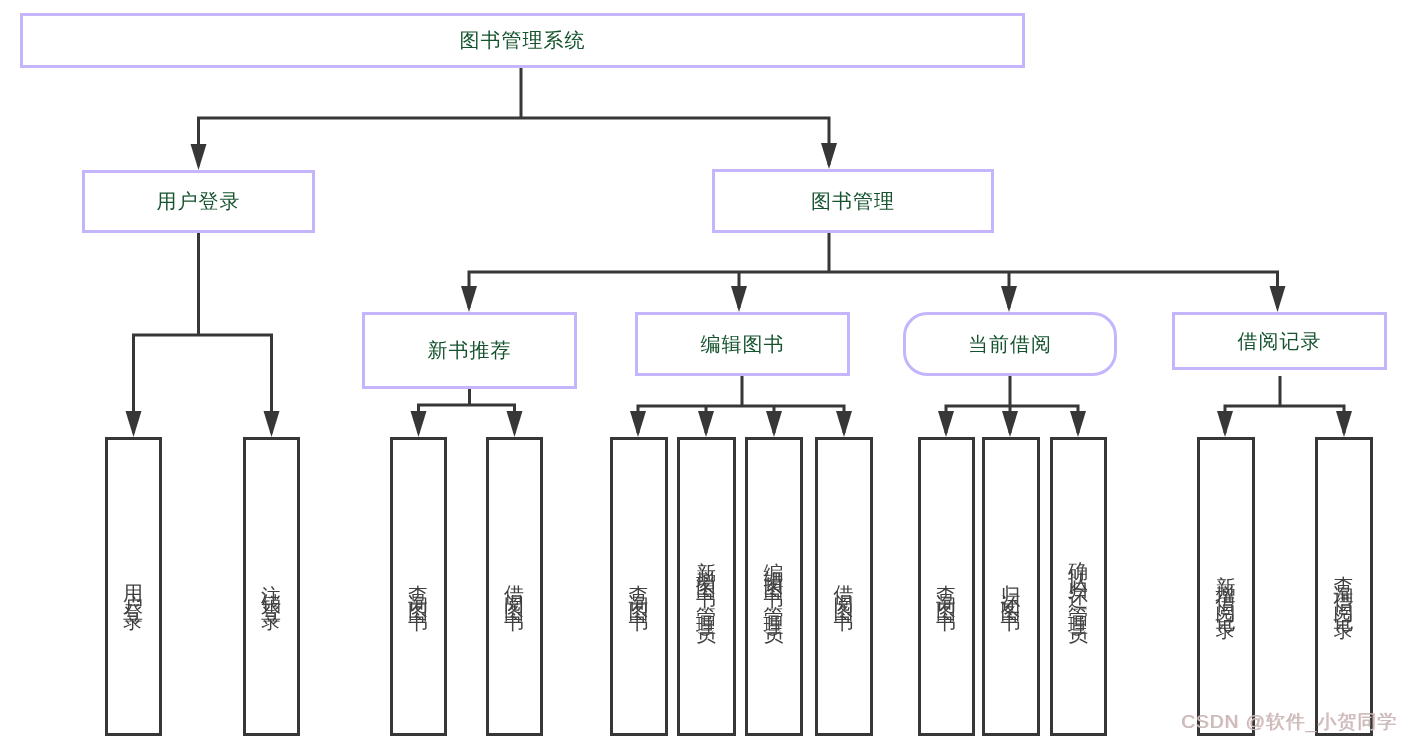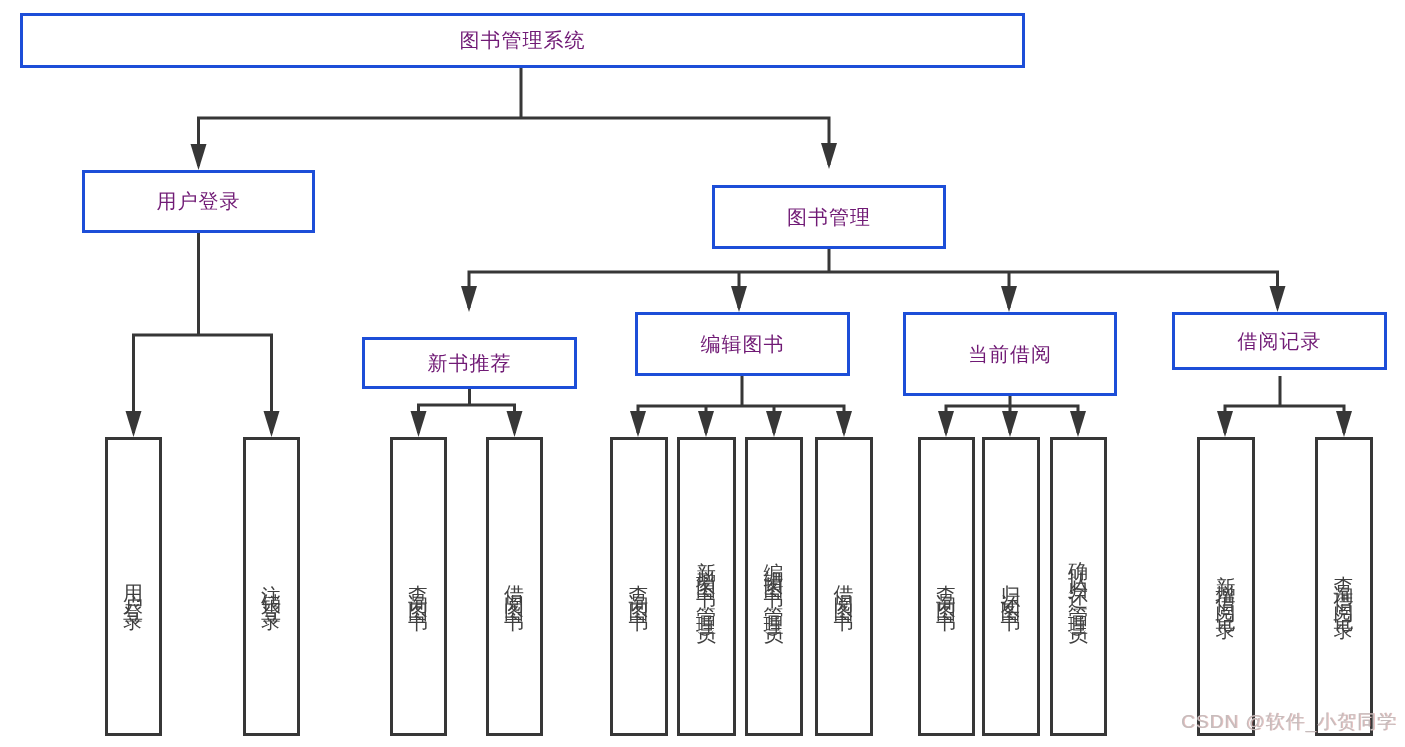--- a/index.html
+++ b/index.html
@@ -8,23 +8,23 @@
     background: #ffffff;
     font-family: "Liberation Sans", "DejaVu Sans", sans-serif;
     overflow: hidden;
   }
   .stage { position: relative; width: 1405px; height: 747px; background: #ffffff; }
   .connectors { position: absolute; left: 0; top: 0; width: 1405px; height: 747px; }
 
   .node {
     position: absolute;
     box-sizing: border-box;
-    border: 3px solid #1d4ed8;
+    border: 3px solid #c4b5fd;
     background: #ffffff;
-    color: #701a75;
+    color: #14532d;
     display: flex;
     align-items: center;
     justify-content: center;
     font-size: 20px;
     letter-spacing: 1px;
     white-space: nowrap;
   }
   .leaf {
     position: absolute;
     box-sizing: border-box;
@@ -95,25 +95,25 @@
       <path d="M1002 411 L1018 411 L1010 437 Z"></path>
       <path d="M1070 411 L1086 411 L1078 437 Z"></path>
       <path d="M1217 411 L1233 411 L1225 437 Z"></path>
       <path d="M1336 411 L1352 411 L1344 437 Z"></path>
     </g>
   </svg>
 
   <div class="node" style="left:20px; top:13px; width:1005px; height:55px;">图书管理系统</div>
 
   <div class="node" style="left:82px; top:170px; width:233px; height:63px;">用户登录</div>
-  <div class="node" style="left:712px; top:185px; width:234px; height:64px;">图书管理</div>
+  <div class="node" style="left:712px; top:169px; width:282px; height:64px;">图书管理</div>
 
-  <div class="node" style="left:362px; top:312px; width:215px; height:52px;margin-top:25px;">新书推荐</div>
+  <div class="node" style="left:362px; top:312px; width:215px; height:77px;">新书推荐</div>
   <div class="node" style="left:635px; top:312px; width:215px; height:64px;">编辑图书</div>
-  <div class="node" style="left:903px; top:312px; width:214px; height:84px;">当前借阅</div>
+  <div class="node" style="left:903px; top:312px; width:214px; height:64px;border-radius:24px;">当前借阅</div>
   <div class="node" style="left:1172px; top:312px; width:215px; height:58px;">借阅记录</div>
 
   <div class="leaf" style="left:105px; width:57px;">
     <span>用户登录</span>
   </div>
   <div class="leaf" style="left:243px; width:57px;">
     <span>注销登录</span>
   </div>
 
   <div class="leaf" style="left:390px; width:57px;">

